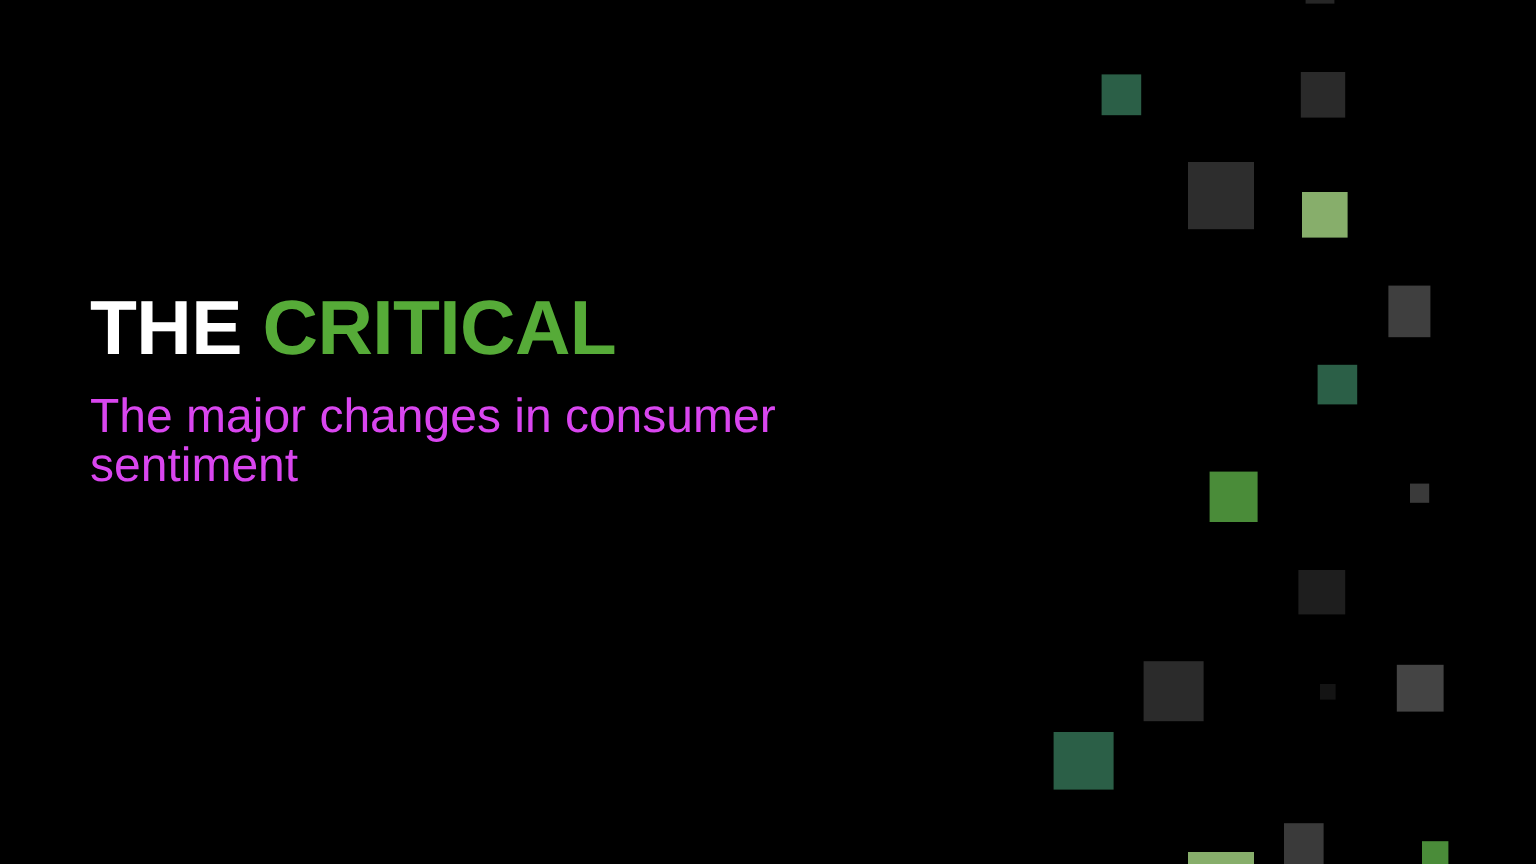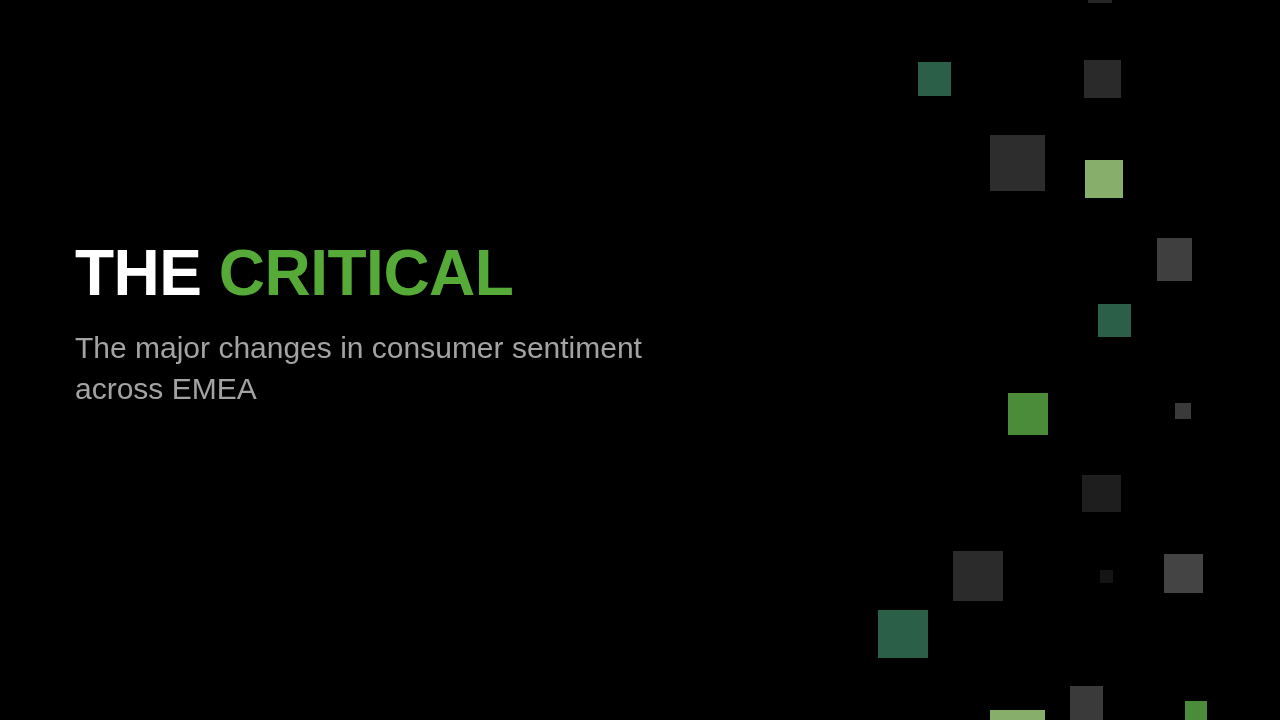--- a/index.html
+++ b/index.html
@@ -50,24 +50,24 @@
     display: block;
   }
   #headline .accent {
     color: #56ab38;
   }
 
   #subtitle {
     margin: 0;
     padding-top: 19px;
     font-family: "Liberation Sans", "DejaVu Sans", sans-serif;
-    font-size: 30px;
+    font-size: 40px;
     font-weight: 400;
     line-height: 41px;
-    color: #a3a3a3;
+    color: #d946ef;
     max-width: 660px;
   }
   #subtitle .sub-line {
     display: block;
   }
 </style>
 </head>
 <body>
 
 <div id="slide" style="background: rgb(0, 0, 0);">
@@ -99,17 +99,16 @@
     </div>
 
   <div id="title-block">
 
     <h1 id="headline">
       <span class="line"><span>THE </span><span class="accent">CRITICAL</span></span>
     </h1>
 
     <p id="subtitle">
       <span class="sub-line">The major changes in consumer sentiment</span>
-      <span class="sub-line">across EMEA</span>
     </p>
 
   </div>
 </div>
 
 </body></html>

